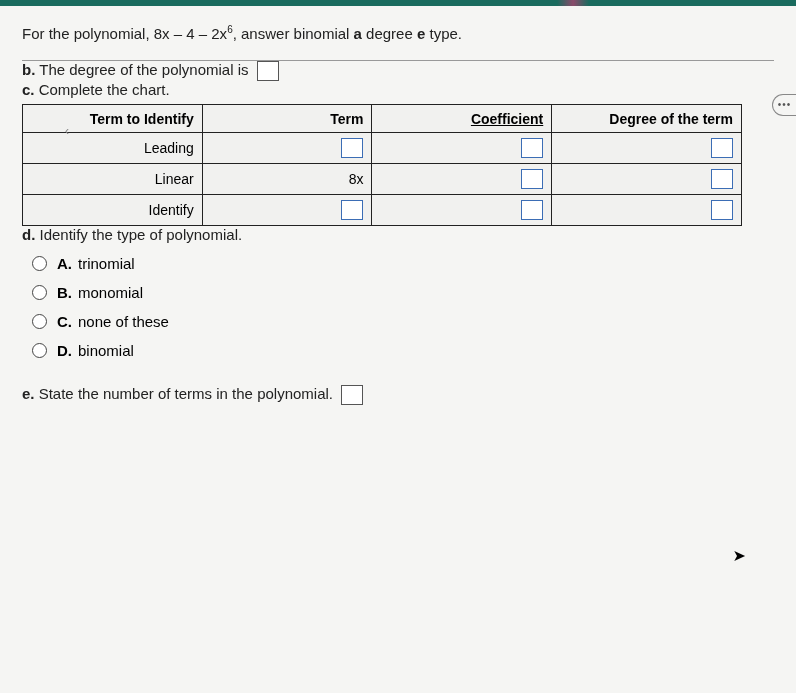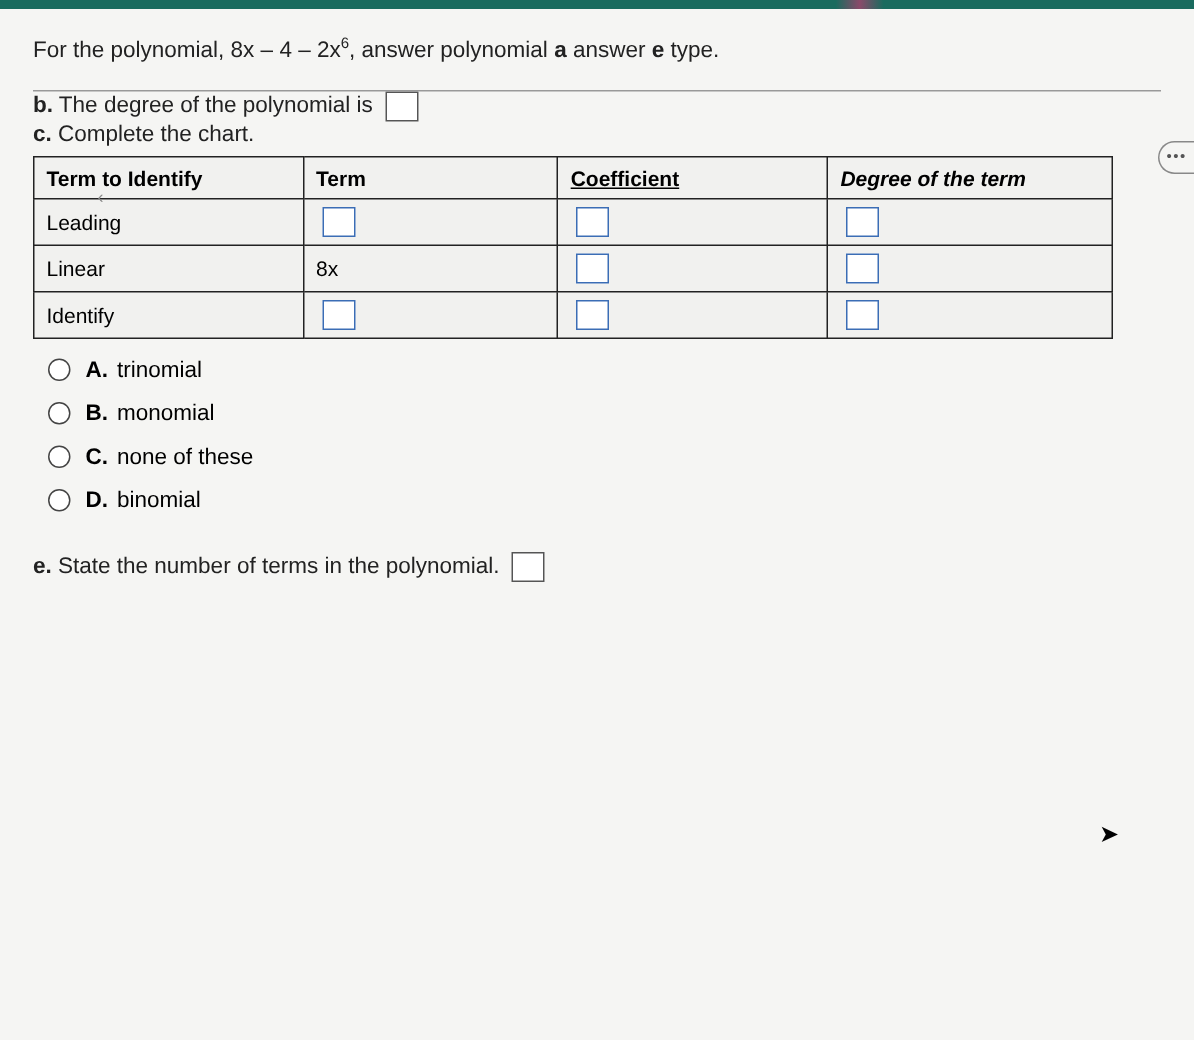--- a/index.html
+++ b/index.html
@@ -45,30 +45,30 @@
   .input-box.blue { border: 1.5px solid #3b6db5; }
   table {
     border-collapse: collapse;
     margin-top: 6px;
     width: 720px;
     background: #f1f1ef;
   }
   th, td {
     border: 1.5px solid #222;
     padding: 5px 8px;
-    text-align: left;
+    text-align: right;
     font-size: 14px;
     font-weight: normal;
     height: 28px;
   }
   th { font-weight: bold; }
   .col1 { width: 180px; }
   .col2 { width: 170px; }
   .col3 { width: 180px; text-decoration: underline; }
-  .col4 { width: 190px; font-style: italic; }
+  .col4 { width: 190px; }
   .radio-group { margin-top: 10px; margin-left: 10px; }
   .radio-row {
     display: flex;
     align-items: center;
     margin: 12px 0;
     font-size: 15px;
   }
   .radio {
     width: 15px;
     height: 15px;
@@ -114,21 +114,21 @@
 <body>
 
 <div class="top-bar"></div>
 
 <div class="content">
 
   <div class="dots-tab">•••</div>
   <div class="smudge">‹</div>
 
   <div class="question-header">
-    <span>For the polynomial, </span><span>8x – 4 – 2x</span><span class="exp">6</span><span>, answer polynomial </span><b>a</b><span> answer </span><b>e</b><span> type.</span>
+    <span>For the polynomial, </span><span>8x – 4 – 2x</span><span class="exp">6</span><span>, answer binomial </span><b>a</b><span> degree </span><b>e</b><span> type.</span>
   </div>
 
 
   <div class="part">
     <b>b.</b><span> The degree of the polynomial is</span>
     <span class="input-box"></span>
   </div>
 
   <div class="part">
     <b>c.</b><span> Complete the chart.</span>
@@ -156,20 +156,23 @@
     </tr>
     <tr>
       <td>Identify</td>
       <td><span class="input-box blue"></span></td>
       <td><span class="input-box blue"></span></td>
       <td><span class="input-box blue"></span></td>
     </tr>
   </tbody>
     </table>
 
+  <div class="part">
+    <b>d.</b><span> Identify the type of polynomial.</span>
+  </div>
 
   <div class="radio-group">
     <div class="radio-row">
       <span class="radio"></span>
       <span class="opt-letter">A.</span>
       <span>trinomial</span>
     </div>
     <div class="radio-row">
       <span class="radio"></span>
       <span class="opt-letter">B.</span>

